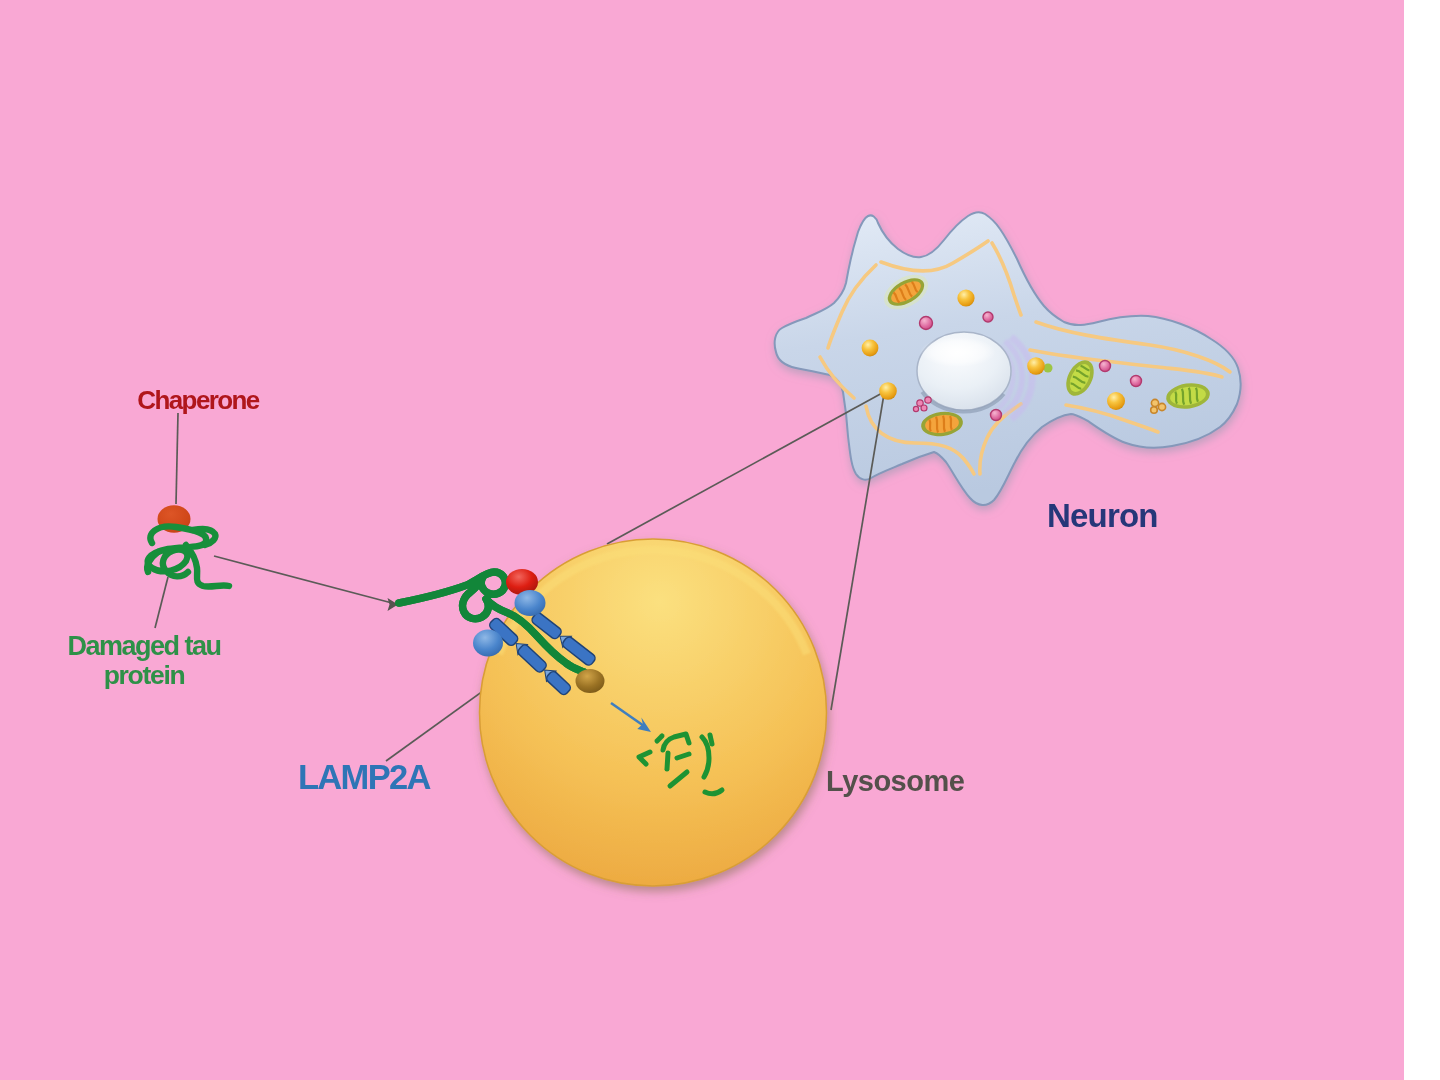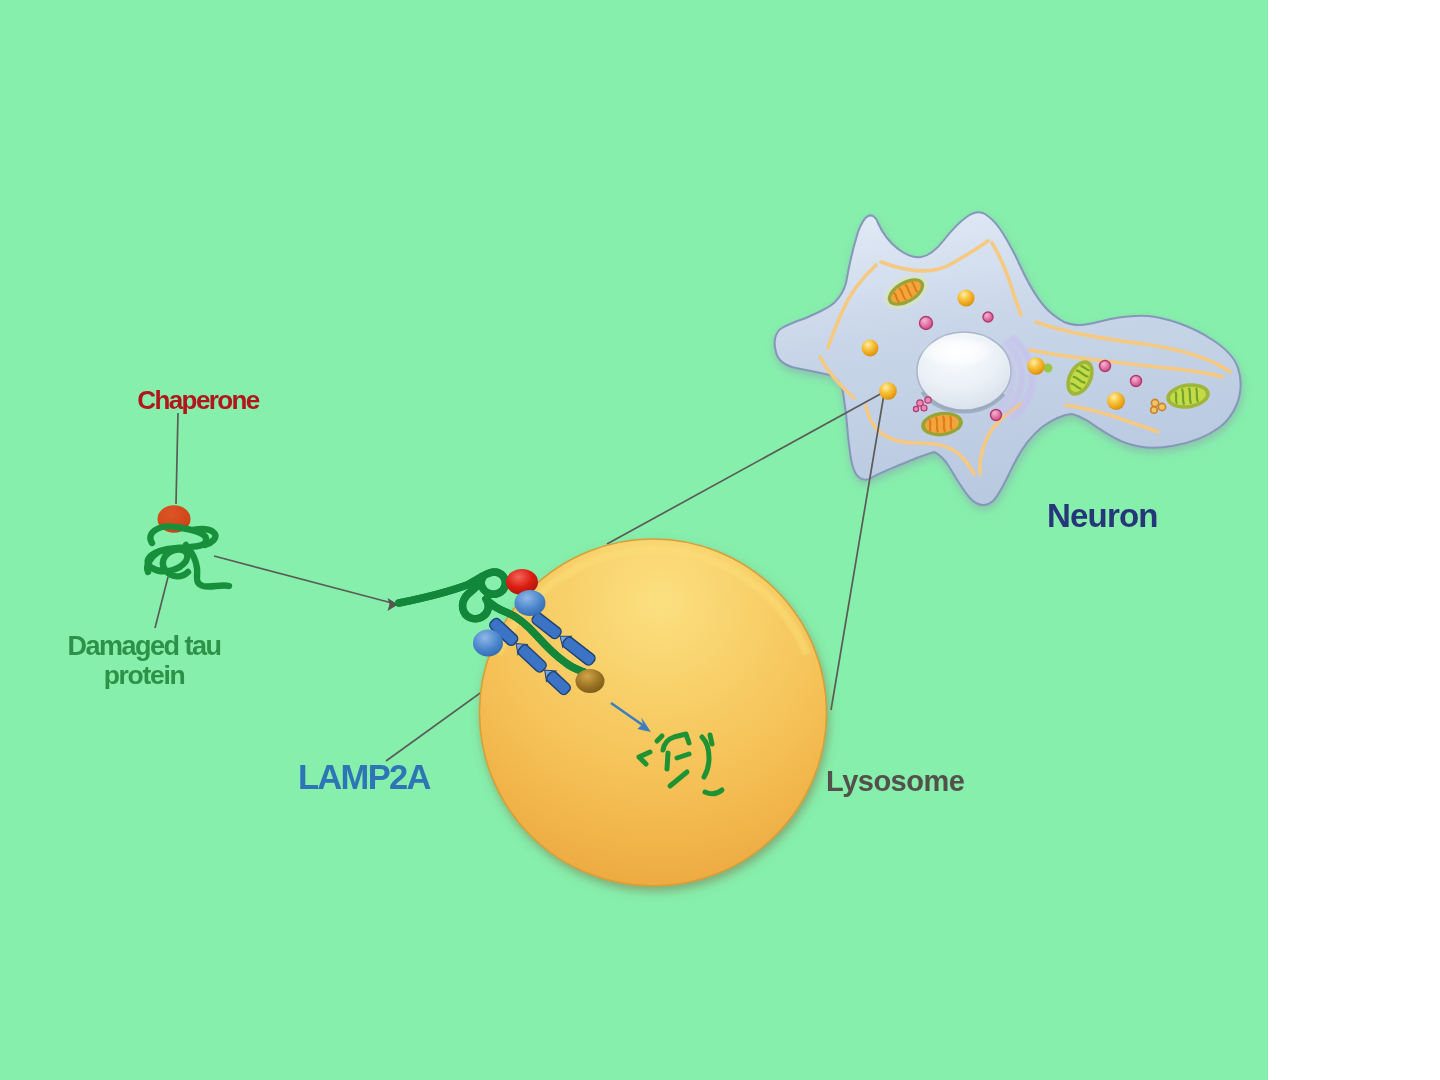--- a/index.html
+++ b/index.html
@@ -1,16 +1,16 @@
 <!DOCTYPE html>
 <html><head>
 <meta charset="utf-8">
 <style>
   html,body{margin:0;padding:0;background:#ffffff;}
-  #canvas{position:relative;width:1268px;height:1080px;background:#86efac;overflow:hidden;
+  #canvas{position:relative;width:1404px;height:1080px;background:#f9a8d4;overflow:hidden;
           font-family:"Liberation Sans", sans-serif;}
   svg{position:absolute;left:0;top:0;}
 </style>
 </head>
 <body>
 <div id="canvas">
 <svg width="1440" height="1080" viewBox="0 0 1440 1080">
   <defs>
     <linearGradient id="cellG" x1="0" y1="0" x2="0.25" y2="1">
       <stop offset="0" stop-color="#E4ECF7"></stop>

